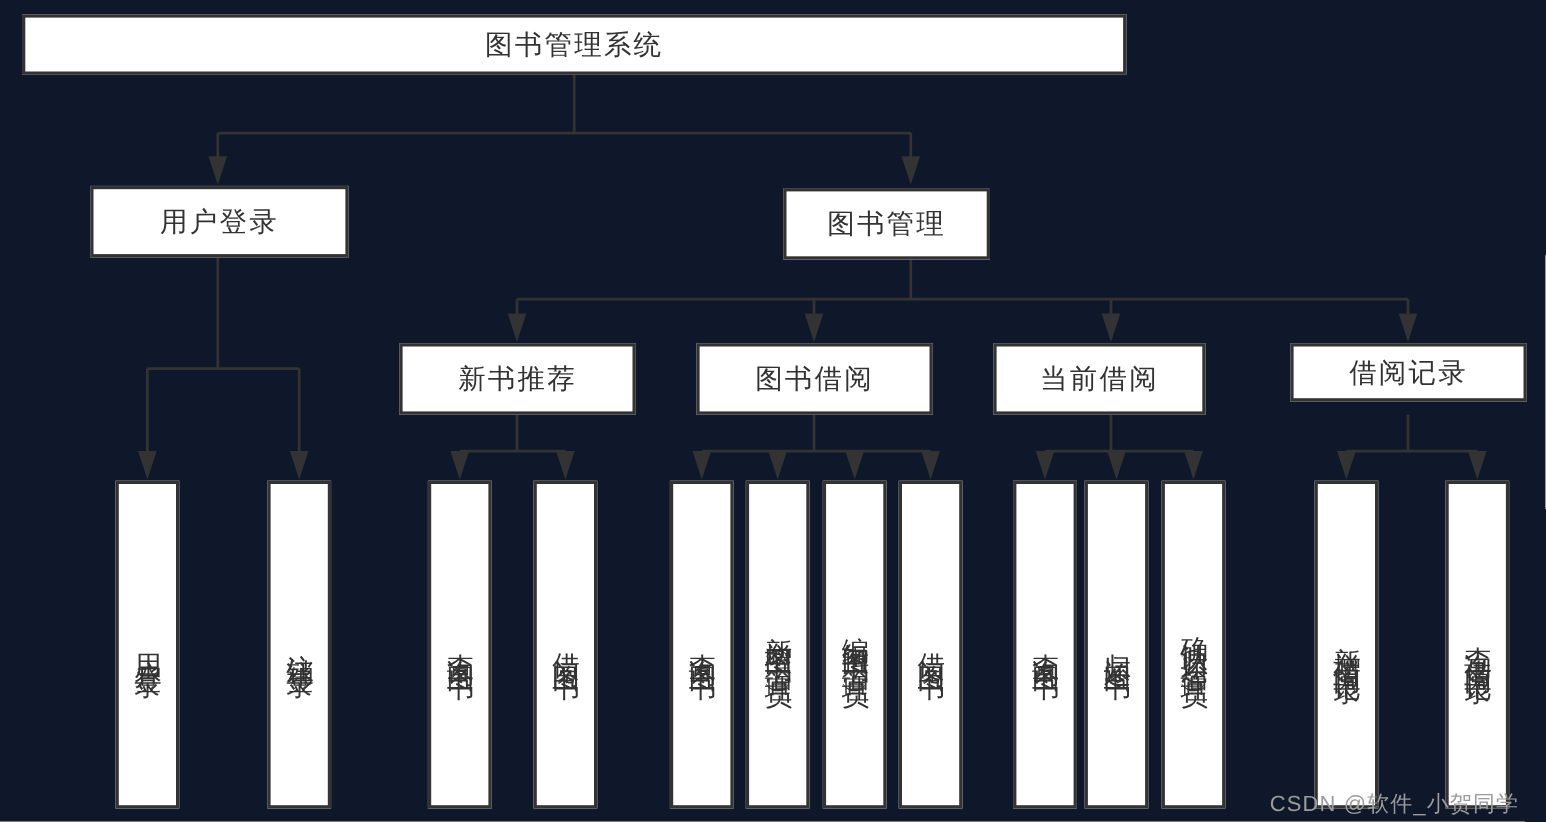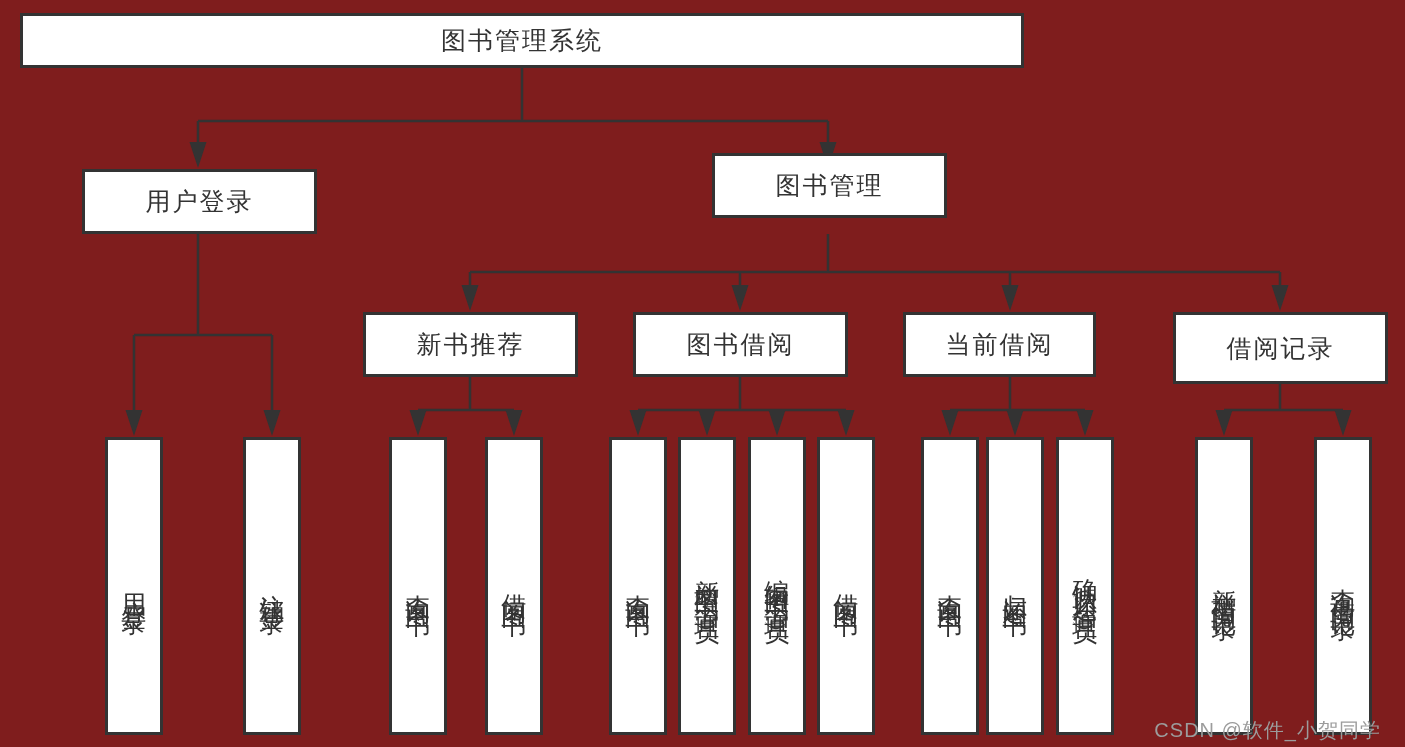--- a/index.html
+++ b/index.html
@@ -1,20 +1,20 @@
 <!DOCTYPE html>
 <html lang="zh"><head>
 <meta charset="utf-8">
 <style>
   html, body { margin: 0; padding: 0; background: #ffffff; }
   .stage {
     position: relative;
     width: 1405px;
     height: 747px;
-    background: #7f1d1d;
+    background: #0f172a;
     overflow: hidden;
     font-family: "Liberation Sans", "DejaVu Sans", sans-serif;
   }
   svg.connectors {
     position: absolute;
     left: 0; top: 0;
     width: 1405px; height: 747px;
   }
   .node {
     position: absolute;
@@ -35,26 +35,26 @@
     text-orientation: mixed;
     letter-spacing: 6px;
     line-height: 1.05;
     font-size: 25px;
     color: #333333;
   }
   
   #n-root  { left: 20px;  top: 13px;  width: 1004px; height: 55px; }
   
   #n-l2-0  { left: 82px;  top: 169px; width: 235px; height: 65px; }
-  #n-l2-1  { left: 712px; top: 153px; width: 235px; height: 65px; }
+  #n-l2-1  { left: 712px; top: 171px; width: 188px; height: 65px; }
   
   #n-l3-0  { left: 363px;  top: 312px; width: 215px; height: 65px; }
   #n-l3-1  { left: 633px;  top: 312px; width: 215px; height: 65px; }
   #n-l3-2  { left: 903px;  top: 312px; width: 193px; height: 65px; }
-  #n-l3-3  { left: 1173px; top: 312px; width: 215px; height: 72px; }
+  #n-l3-3  { left: 1173px; top: 312px; width: 215px; height: 53px; }
   
   .leaf { top: 437px; width: 58px; height: 298px; border-width: 3px; }
   #leaf-0  { left: 105px; }
   #leaf-1  { left: 243px; }
   #leaf-2  { left: 389px; }
   #leaf-3  { left: 485px; }
   #leaf-4  { left: 609px; }
   #leaf-5  { left: 678px; }
   #leaf-6  { left: 748px; }
   #leaf-7  { left: 817px; }

